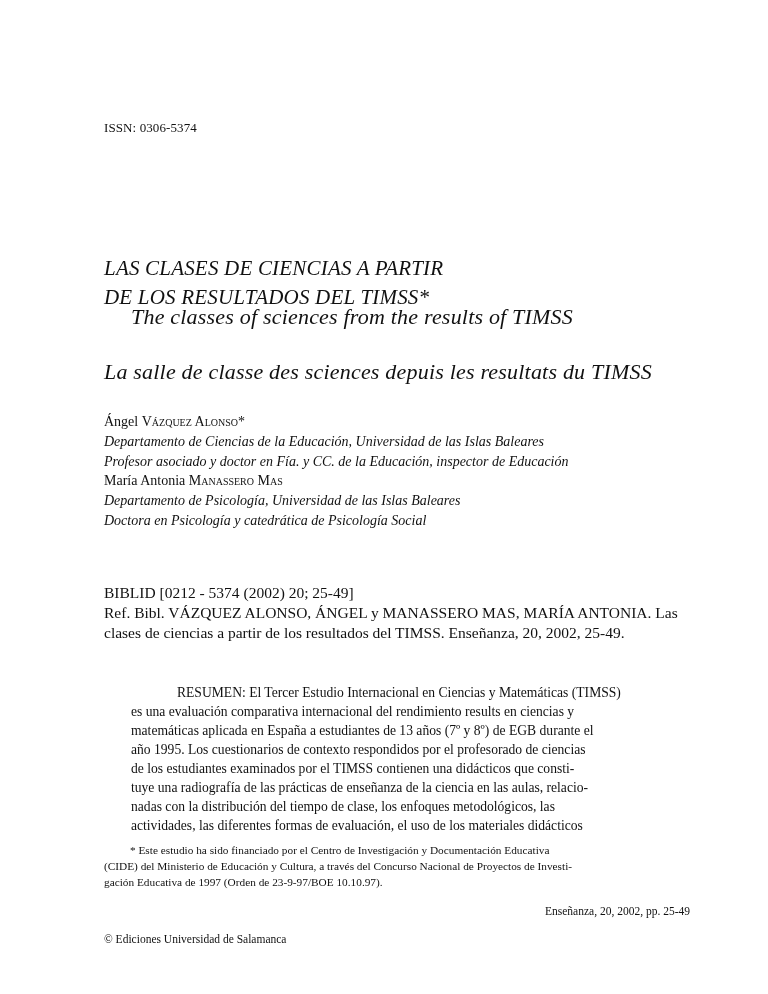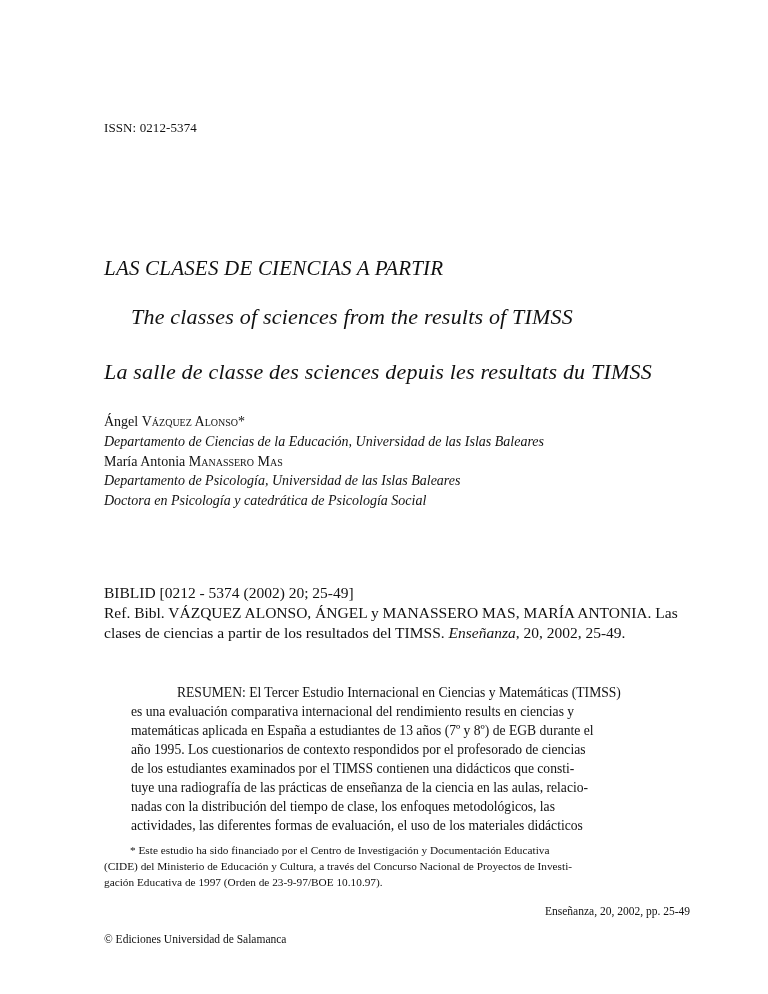--- a/index.html
+++ b/index.html
@@ -9,44 +9,46 @@
     }
     .abs { position: absolute; }
     .issn { left: 104px; top: 120px; font-size: 13px; letter-spacing: 0.1px; }
     .title { left: 104px; top: 254px; font-size: 21px; line-height: 29px; letter-spacing: 0.2px; font-style: italic; }
     .title-en { left: 104px; top: 304px; font-size: 22px; font-style: italic; letter-spacing: 0.2px; margin-left: 27px; }
     .title-fr { left: 104px; top: 359px; font-size: 22px; font-style: italic; letter-spacing: 0.2px; }
     .authors { left: 104px; top: 412px; font-size: 14px; line-height: 19.8px; }
     .authors .sc { font-variant: small-caps; }
     .authors .it { font-style: italic; }
     .biblid { left: 104px; top: 583px; font-size: 15.5px; line-height: 20px; width: 640px; }
-    .biblid .it { font-style: italic; }
+    .biblid .it { }
     .resumen { left: 131px; top: 683px; width: 604px; font-size: 13.6px; line-height: 19px; text-align: justify; }
     .footnote { left: 104px; top: 842px; width: 628px; font-size: 11.3px; line-height: 16px; text-align: justify; }
     .foot-left { left: 104px; top: 905px; font-size: 11.5px; margin-top: 28px; }
     .foot-right { right: 78px; top: 905px; font-size: 11.5px; }
     .line { display: block; white-space: nowrap; }
   </style>
 </head>
 <body>
 
-<div class="abs issn">ISSN: 0212-5374</div>
+<div class="abs issn">ISSN: 0306-5374</div>
 
 <div class="abs title">
   <span class="line">LAS CLASES DE CIENCIAS A PARTIR</span>
+  <span class="line">DE LOS RESULTADOS DEL TIMSS*</span>
 </div>
 
 <div class="abs title-en">The classes of sciences from the results of TIMSS</div>
 <div class="abs title-fr">La salle de classe des sciences depuis les resultats du TIMSS</div>
 
 <div class="abs authors">
   <span class="line">
     <span>Ángel </span><span class="sc">Vázquez Alonso*</span>
   </span>
   <span class="line it">Departamento de Ciencias de la Educación, Universidad de las Islas Baleares</span>
+  <span class="line it">Profesor asociado y doctor en Fía. y CC. de la Educación, inspector de Educación</span>
   <span class="line">
     <span>María Antonia </span><span class="sc">Manassero Mas</span>
   </span>
   <span class="line it">Departamento de Psicología, Universidad de las Islas Baleares</span>
   <span class="line it">Doctora en Psicología y catedrática de Psicología Social</span>
 </div>
 
 <div class="abs biblid">
   <span class="line">BIBLID [0212 - 5374 (2002) 20; 25-49]</span>
   <span class="line">Ref. Bibl. VÁZQUEZ ALONSO, ÁNGEL y MANASSERO MAS, MARÍA ANTONIA. Las</span>

